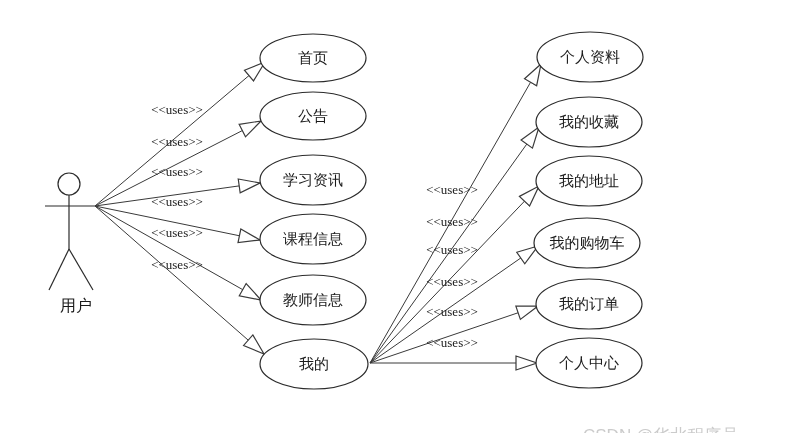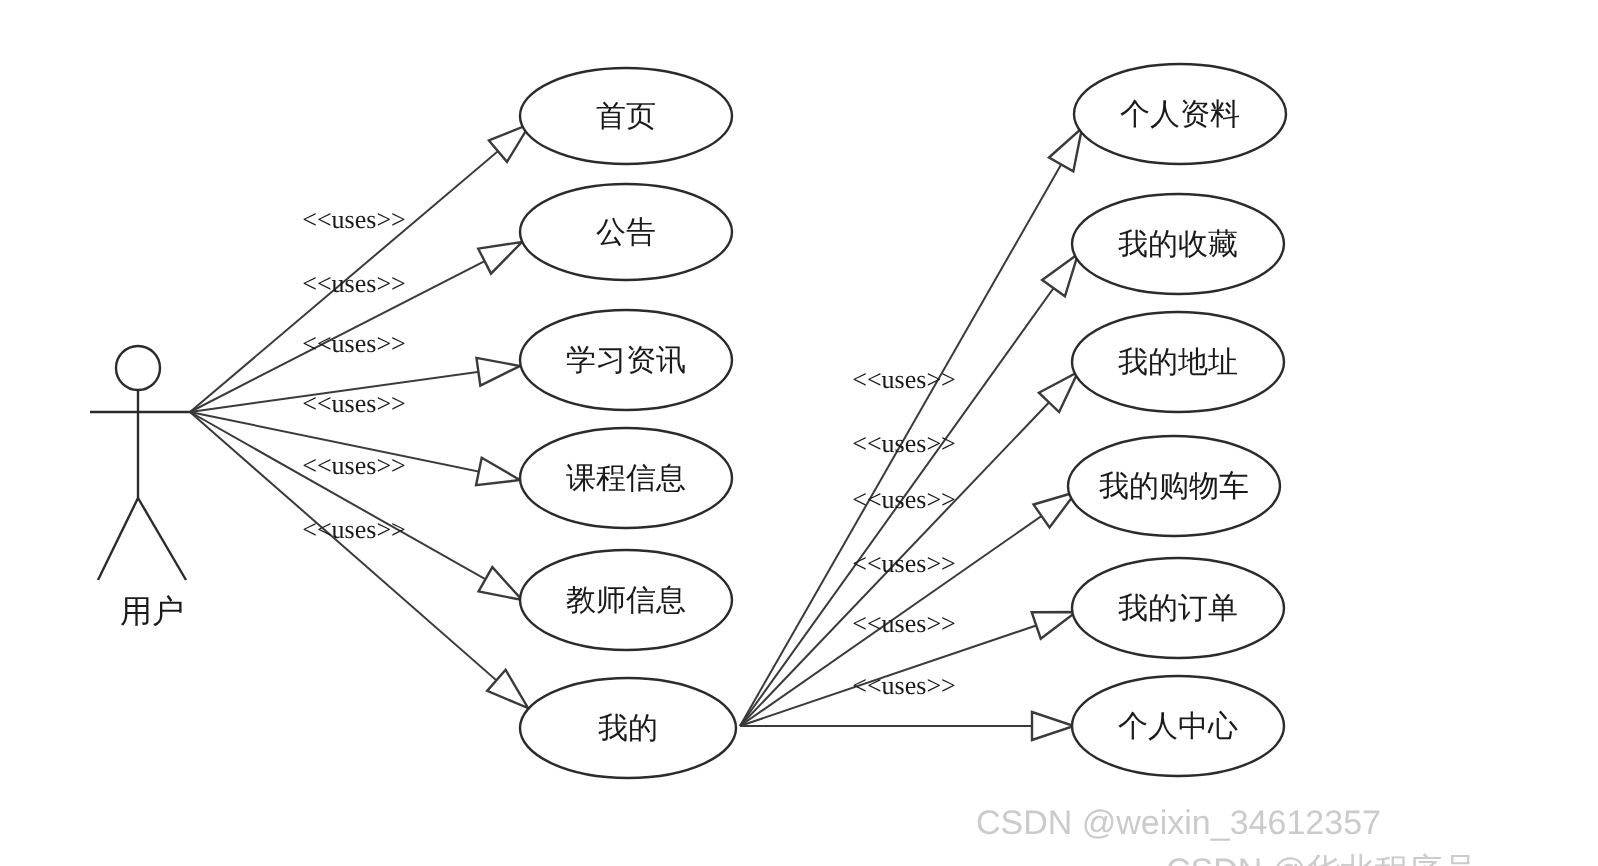--- a/index.html
+++ b/index.html
@@ -138,15 +138,14 @@
     <g>
       <ellipse class="shape" cx="589" cy="304" rx="53" ry="25"></ellipse>
       <text class="uc-label" x="589" y="309">我的订单</text>
     </g>
     <g>
       <ellipse class="shape" cx="589" cy="363" rx="53" ry="25"></ellipse>
       <text class="uc-label" x="589" y="368">个人中心</text>
     </g>
   </svg>
 
-  <div class="watermark wm1">CSDN @weixin_34612357</div>
   <div class="watermark wm2">CSDN @华北程序员</div>
 </div>
 
 </body></html>

